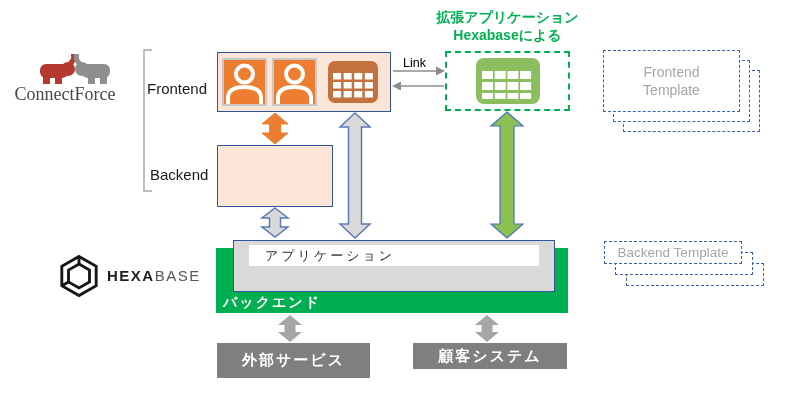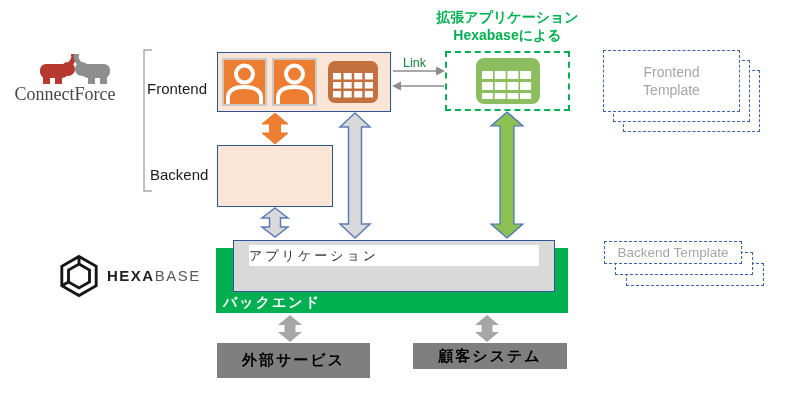--- a/index.html
+++ b/index.html
@@ -14,27 +14,27 @@
   .tpl{box-sizing:border-box;background:#fff;border:1.5px dashed #3A62AD;}
   .tpl-text{width:100%;height:100%;display:flex;align-items:center;justify-content:center;
     text-align:center;color:#A6A6A6;line-height:1.3;}
   .stack-label{font-size:15px;color:#1a1a1a;}
   .ext-title{width:100%;text-align:center;color:#00B050;font-weight:bold;font-size:14px;line-height:18px;}
   .ws{box-sizing:border-box;background:#D9D9D9;border:1.6px solid #2F5597;}
   .appbox{background:#ffffff;display:flex;align-items:center;}
   .jp{letter-spacing:3px;font-size:13px;color:#2b2b2b;}
   .band{background:#00B050;}
   .band-label{color:#ffffff;font-weight:bold;font-size:14px;letter-spacing:2px;}
-  .sysbox{background:#7F7F7F;color:#000000;font-weight:bold;font-size:15px;letter-spacing:2px;
+  .sysbox{background:#7F7F7F;color:#ffffff;font-weight:bold;font-size:15px;letter-spacing:2px;
     display:flex;align-items:center;justify-content:center;}
   .cf-wordmark{font-family:"Liberation Serif", serif;font-size:18px;color:#474747;text-align:center;}
   .hx-wordmark{font-size:15px;letter-spacing:1.5px;color:#1f1f1f;white-space:nowrap;}
   .hx-wordmark .bold{font-weight:bold;color:#1f1f1f;}
   .hx-wordmark .light{font-weight:normal;color:#595959;}
-  .link-label{font-size:12.5px;color:#15803d;}
+  .link-label{font-size:12.5px;color:#000000;}
   svg{display:block;}
 </style>
 </head>
 <body>
 
 <div class="canvas">
 
   <svg class="abs" style="left:38px;top:54px;" width="74" height="31" viewBox="0 0 74 31">
     <g fill="#B5392E">
       <rect x="2" y="10" width="28" height="14" rx="6"></rect>
@@ -125,21 +125,21 @@
     </div>
   </div>
 
   <div class="abs panel" style="left:217px;top:145px;width:116px;height:62px;"></div>
 
   <div class="abs band" style="left:216px;top:248px;width:352px;height:65px;"></div>
   <div class="abs band-label" style="left:223px;top:294px;">バックエンド</div>
 
   <div class="abs ws" style="left:233px;top:240px;width:322px;height:52px;">
     <div class="appbox" style="position:absolute;left:15px;top:4px;width:290px;height:21px;">
-      <span class="jp" style="font-family:Liberation Mono, monospace;">アプリケーション</span>
+      <span class="jp" style="padding-left:16px;font-family:Liberation Mono, monospace;">アプリケーション</span>
     </div>
   </div>
 
   <svg class="abs" style="left:58px;top:254px;" width="42" height="44" viewBox="0 0 44 44">
     <polygon points="22,1.5 40,11.8 40,32.2 22,42.5 4,32.2 4,11.8" fill="none" stroke="#161616" stroke-width="3"></polygon>
     <polygon points="22,9.5 33,15.8 33,28.2 22,34.5 11,28.2 11,15.8" fill="none" stroke="#161616" stroke-width="3"></polygon>
     <line x1="22" y1="1.5" x2="22" y2="9.5" stroke="#161616" stroke-width="3"></line>
     <line x1="4" y1="32.2" x2="11" y2="28.2" stroke="#161616" stroke-width="3"></line>
   </svg>
   <div class="abs hx-wordmark" style="left:107px;top:267px;">

